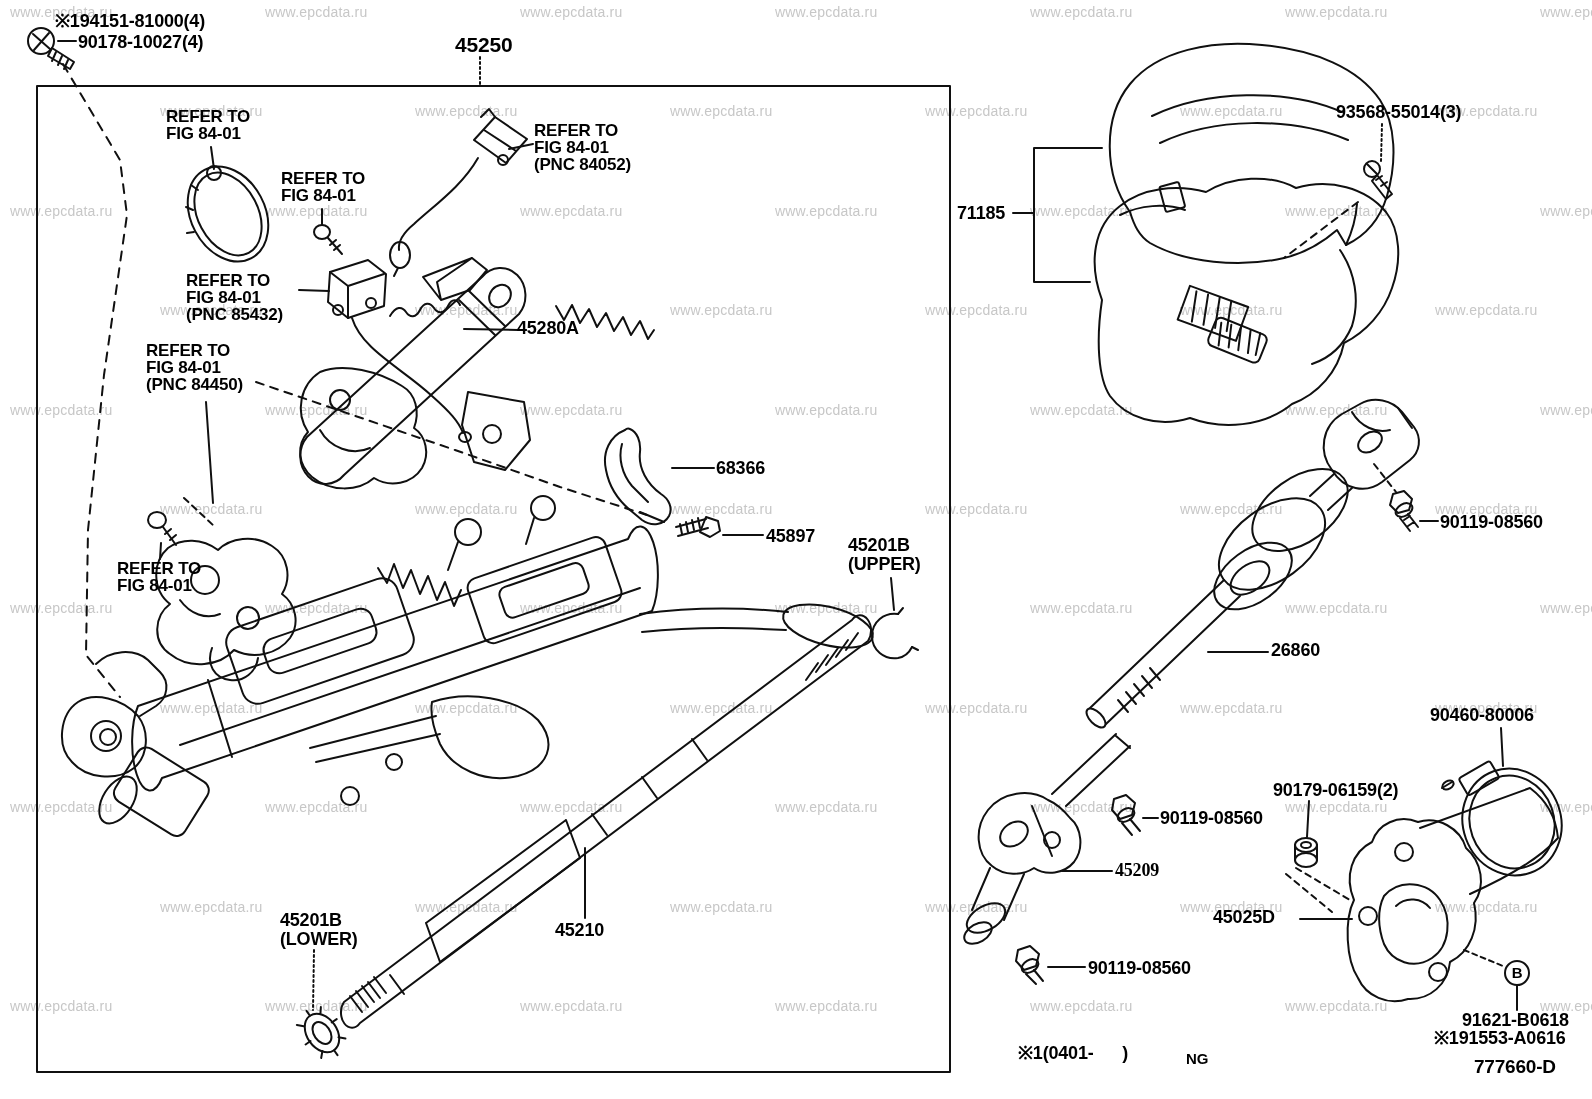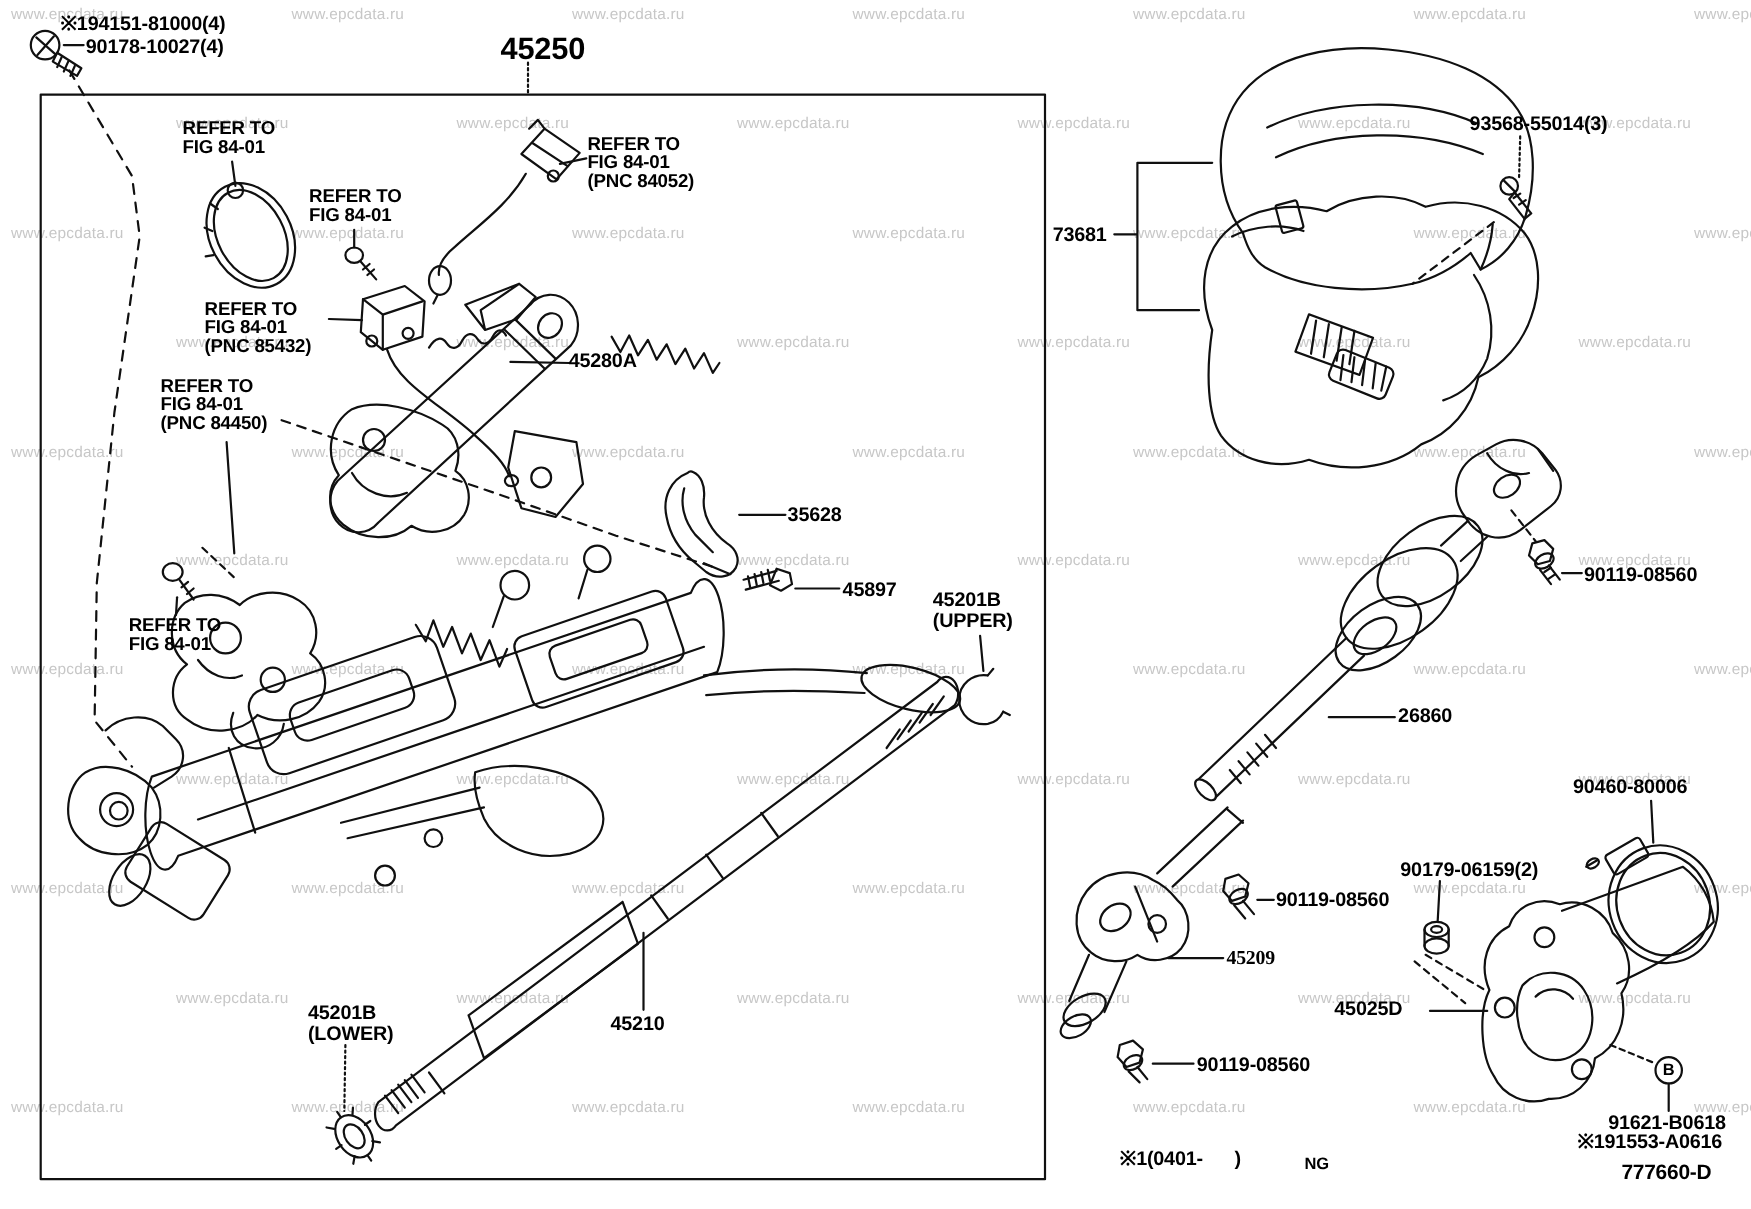--- a/index.html
+++ b/index.html
@@ -5,21 +5,21 @@
   html,body{margin:0;padding:0;background:#fff;}
   #stage{position:relative;width:1592px;height:1099px;background:#ffffff;overflow:hidden;
          font-family:"Liberation Sans",sans-serif;}
   .wm{position:absolute;font:14px "Liberation Sans",sans-serif;color:#c7c7c7;
       letter-spacing:.2px;user-select:none;}
   svg{position:absolute;left:0;top:0;}
   svg *{stroke:#101010;stroke-width:2;fill:none;stroke-linecap:round;stroke-linejoin:round;}
   .t{position:absolute;color:#000;font-weight:700;font-size:18px;line-height:19px;
      letter-spacing:-0.2px;white-space:pre;}
   .ref{font-size:17px;line-height:17px;}
-  .big{font-size:28px;}
+  .big{font-size:21px;}
   .code{font-size:19px;}
   .bmark{width:18px;text-align:center;font-size:15px;line-height:16px;}
 </style>
 </head>
 <body>
 
 <div id="stage">
 
   <div>
       <div class="wm" style="left: 10px; top: 4px; color: rgb(199, 199, 199);">www.epcdata.ru</div>
@@ -387,29 +387,29 @@
   <div class="t ref" style="left:186px;top:272px;">REFER TO
 FIG 84-01
 (PNC 85432)</div>
   <div class="t ref" style="left:146px;top:342px;">REFER TO
 FIG 84-01
 (PNC 84450)</div>
   <div class="t ref" style="left:117px;top:560px;">REFER TO
 FIG 84-01</div>
 
   <div class="t" style="left:517px;top:319px;">45280A</div>
-  <div class="t" style="left:716px;top:459px;">35628</div>
+  <div class="t" style="left:716px;top:459px;">68366</div>
   <div class="t" style="left:766px;top:527px;">45897</div>
   <div class="t" style="left:848px;top:536px;">45201B
 (UPPER)</div>
   <div class="t" style="left:280px;top:911px;">45201B
 (LOWER)</div>
   <div class="t" style="left:555px;top:921px;">45210</div>
 
-  <div class="t" style="left:957px;top:204px;">73681</div>
+  <div class="t" style="left:957px;top:204px;">71185</div>
   <div class="t" style="left:1336px;top:103px;">93568-55014(3)</div>
   <div class="t" style="left:1440px;top:513px;">90119-08560</div>
   <div class="t" style="left:1271px;top:641px;">26860</div>
   <div class="t" style="left:1430px;top:706px;">90460-80006</div>
   <div class="t" style="left:1273px;top:781px;">90179-06159(2)</div>
   <div class="t" style="left:1160px;top:809px;">90119-08560</div>
   <div class="t" style="left:1115px;top:861px;font-family:Liberation Serif, serif;">45209</div>
   <div class="t" style="left:1213px;top:908px;">45025D</div>
   <div class="t" style="left:1088px;top:959px;">90119-08560</div>
 

